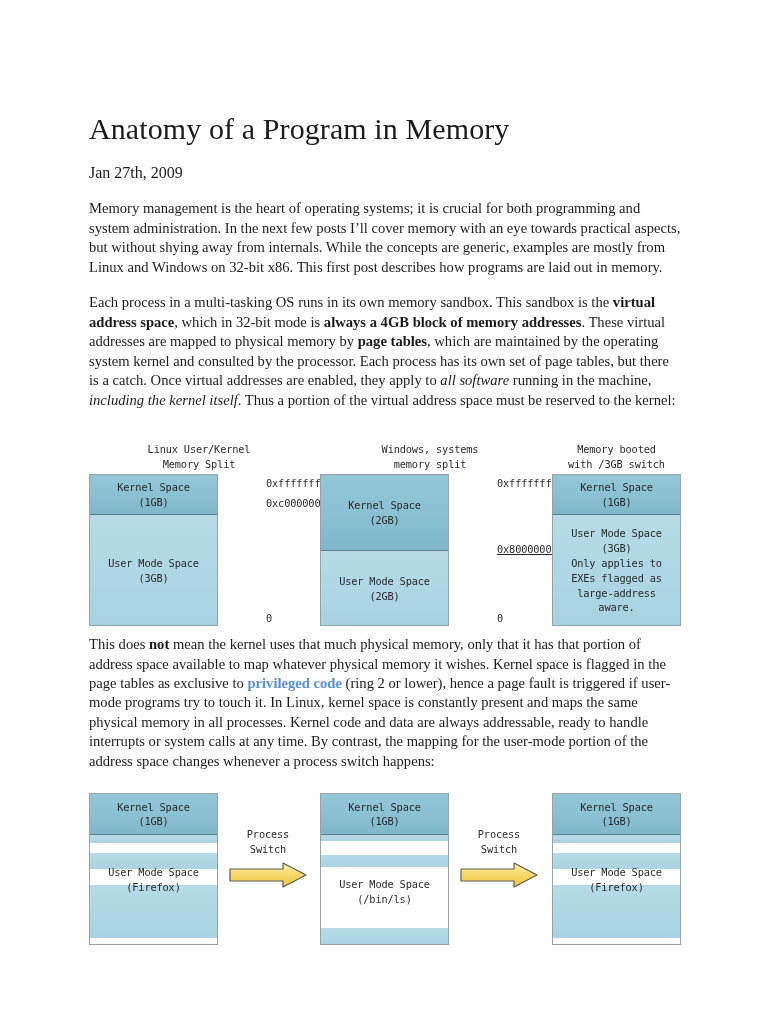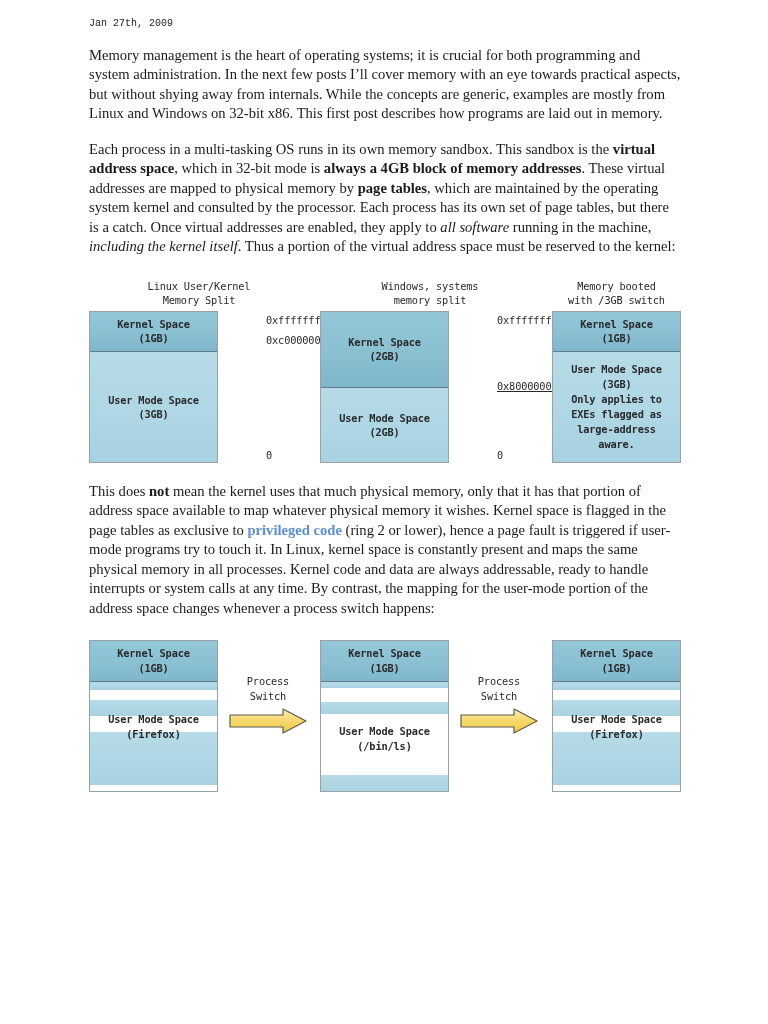--- a/index.html
+++ b/index.html
@@ -28,26 +28,25 @@
     font-family: "Liberation Serif", "DejaVu Serif", serif;
     font-size: 30px;
     font-weight: normal;
     line-height: 1.12;
     margin: 0;
     padding-top: 112px;
     letter-spacing: 0.1px;
     color: #1b1b1b;
   }
   .doc-date {
-    font-size: 10px;
+    font-size: 16px;
     line-height: 1.3;
     margin: 0;
     padding-top: 17px;
     color: #1b1b1b;
-    font-family: Liberation Mono, monospace;
   }
   .para {
     font-size: 14.6px;
     line-height: 1.335;
     margin: 0;
     padding-top: 16px;
     text-align: left;
     color: #1b1b1b;
   }
   .para b { font-weight: bold; }
@@ -75,21 +74,20 @@
     text-align: center;
     white-space: pre-line;
     color: #2a2a2a;
   }
   .mem-box {
     border: 1px solid #9aa0a4;
     background: #737373;
     box-sizing: border-box;
     overflow: hidden;
     position: relative;
-    font-weight: bold;
   }
   .seg {
     box-sizing: border-box;
     display: flex;
     flex-direction: column;
     align-items: center;
     justify-content: center;
     text-align: center;
     white-space: pre-line;
     color: #2a2a2a;
@@ -106,21 +104,21 @@
     color: #2a2a2a;
   }
   .addr {
     position: absolute;
     white-space: nowrap;
   }
 
   
   #diagram-splits { height: 195px; margin-top: 14px; }
 
-  #diagram-splits .col { position: absolute; top: 6px; }
+  #diagram-splits .col { position: absolute; top: 16px; }
   #col-linux   { left: 0px;   width: 220px; }
   #col-windows { left: 231px; width: 220px; }
   #col-3gb     { left: 463px; width: 129px; }
 
   #diagram-splits .col-caption { height: 28px; padding-top: 2px; }
 
   #box-linux   { position: absolute; top: 34px; left: 0;   width: 129px; height: 152px; }
   #box-windows { position: absolute; top: 34px; left: 0;   width: 129px; height: 152px; }
   #box-3gb     { position: absolute; top: 34px; left: 0;   width: 129px; height: 152px; }
 
@@ -169,20 +167,21 @@
     white-space: pre-line;
     color: #2a2a2a;
   }
   .arrow-glyph { display: block; margin: 5px auto 0; }
 </style>
 </head>
 <body>
 
 <div class="page">
 
+  <h1 class="doc-title">Anatomy of a Program in Memory</h1>
 
   <p class="doc-date">Jan 27th, 2009</p>
 
   <p class="para">Memory management is the heart of operating systems; it is crucial for both programming and system administration. In the next few posts I’ll cover memory with an eye towards practical aspects, but without shying away from internals. While the concepts are generic, examples are mostly from Linux and Windows on 32-bit x86. This first post describes how programs are laid out in memory.</p>
 
   <p class="para"><span>Each process in a multi-tasking OS runs in its own memory sandbox. This sandbox is the </span><b>virtual address space</b><span>, which in 32-bit mode is </span><b>always a 4GB block of memory addresses</b><span>. These virtual addresses are mapped to physical memory by </span><b>page tables</b><span>, which are maintained by the operating system kernel and consulted by the processor. Each process has its own set of page tables, but there is a catch. Once virtual addresses are enabled, they apply to </span><i>all software</i><span> running in the machine, </span><i>including the kernel itself</i><span>. Thus a portion of the virtual address space must be reserved to the kernel:</span></p>
 
   <div class="diagram" id="diagram-splits">
 
     <div class="col" id="col-linux">

